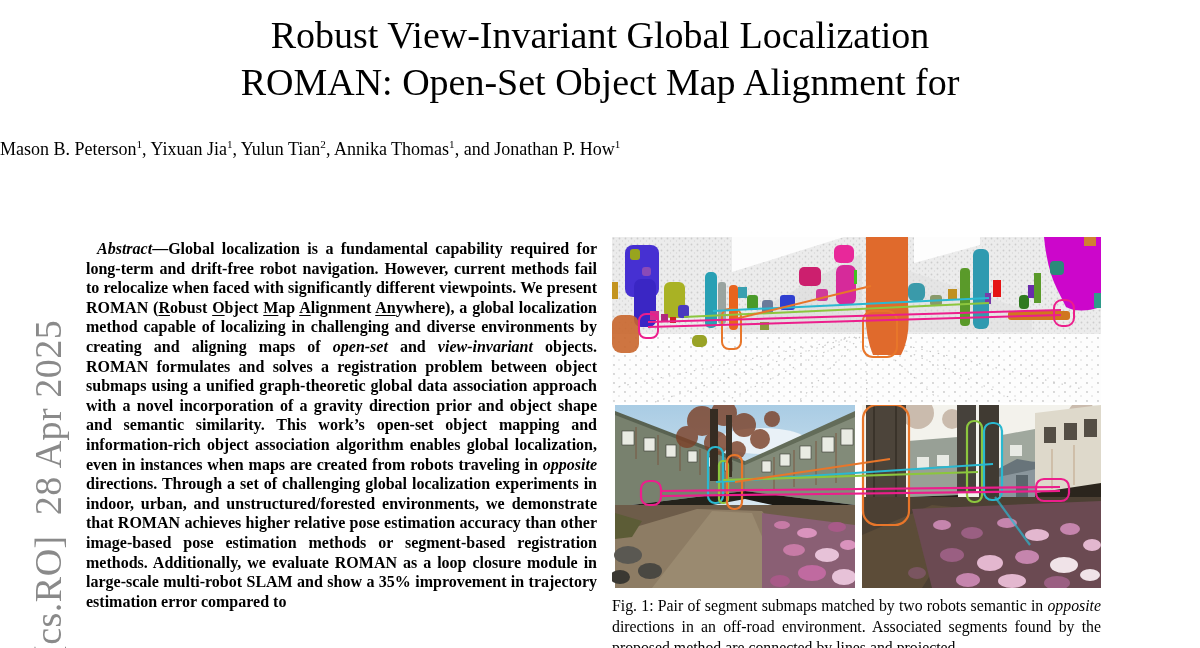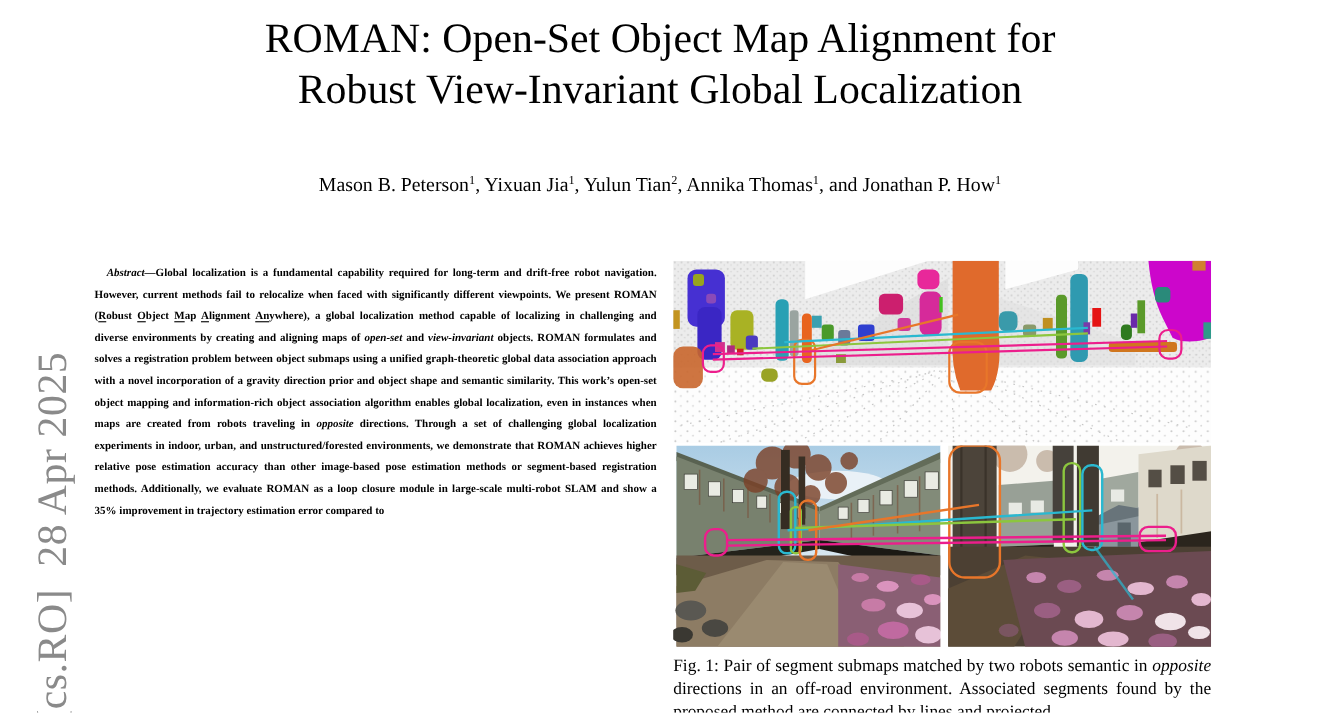--- a/index.html
+++ b/index.html
@@ -3,46 +3,46 @@
 <meta charset="utf-8">
 <style>
   html,body{margin:0;padding:0;background:#ffffff;}
   .page{position:relative;width:1200px;height:648px;background:#fff;overflow:hidden;
         font-family:"Liberation Serif", serif;color:#000;}
   .arxiv-watermark{position:absolute;left:26px;top:658px;transform:rotate(-90deg);
         transform-origin:0 0;font-size:38px;letter-spacing:0.5px;color:#8a8a8a;
         white-space:pre;}
   .paper-title{position:absolute;top:12px;left:0;width:1200px;text-align:center;
         font-size:38px;line-height:47px;font-weight:400;}
-  .author-line{position:absolute;top:139px;left:0;width:1200px;text-align:center;
-        font-size:18px;margin-top:19px;}
+  .author-line{position:absolute;top:139px;left:0;width:1200px;text-align:left;
+        font-size:18px;}
   sup{font-size:0.62em;line-height:0;}
   .left-col{position:absolute;left:86px;top:239px;width:511px;}
-  .abstract{margin:0;font-size:10px;line-height:19.6px;text-align:justify;
+  .abstract{margin:0;font-size:16px;line-height:19.6px;text-align:justify;
         text-indent:11px;}
   .right-col{position:absolute;left:612px;top:237px;width:489px;}
   .fig-img{display:block;}
   .photos{margin-top:2px;}
   .figure-caption{margin-top:7px;font-size:15.8px;line-height:21px;text-align:justify;}
   .seg-regular{font-style:normal;}
   .seg-italic{font-style:italic;}
   .seg-bold{font-weight:700;}
   .seg-bold-italic{font-weight:700;font-style:italic;}
   .seg-bold-underline{font-weight:700;text-decoration:underline;text-underline-offset:2px;}
 </style>
 </head>
 <body>
 
 <div class="page">
 
   <div class="arxiv-watermark">[cs.RO]  28 Apr 2025</div>
 
   <div class="paper-title">
+    <div>Robust View-Invariant Global Localization</div>
     <div>ROMAN: Open-Set Object Map Alignment for</div>
-    <div>Robust View-Invariant Global Localization</div>
   </div>
 
   <div class="author-line"><span class="seg-regular">Mason B. Peterson</span><sup class="seg-sup">1</sup><span class="seg-regular">, Yixuan Jia</span><sup class="seg-sup">1</sup><span class="seg-regular">, Yulun Tian</span><sup class="seg-sup">2</sup><span class="seg-regular">, Annika Thomas</span><sup class="seg-sup">1</sup><span class="seg-regular">, and Jonathan P. How</span><sup class="seg-sup">1</sup></div>
 
   <div class="left-col">
     <p class="abstract"><span class="seg-bold-italic">Abstract</span><span class="seg-bold">—Global localization is a fundamental capability required for long-term and drift-free robot navigation. However, current methods fail to relocalize when faced with significantly different viewpoints. We present ROMAN (</span><span class="seg-bold-underline">R</span><span class="seg-bold">obust </span><span class="seg-bold-underline">O</span><span class="seg-bold">bject </span><span class="seg-bold-underline">M</span><span class="seg-bold">ap </span><span class="seg-bold-underline">A</span><span class="seg-bold">lignment </span><span class="seg-bold-underline">An</span><span class="seg-bold">ywhere), a global localization method capable of localizing in challenging and diverse environments by creating and aligning maps of </span><span class="seg-bold-italic">open-set</span><span class="seg-bold"> and </span><span class="seg-bold-italic">view-invariant</span><span class="seg-bold"> objects. ROMAN formulates and solves a registration problem between object submaps using a unified graph-theoretic global data association approach with a novel incorporation of a gravity direction prior and object shape and semantic similarity. This work’s open-set object mapping and information-rich object association algorithm enables global localization, even in instances when maps are created from robots traveling in </span><span class="seg-bold-italic">opposite</span><span class="seg-bold"> directions. Through a set of challenging global localization experiments in indoor, urban, and unstructured/forested environments, we demonstrate that ROMAN achieves higher relative pose estimation accuracy than other image-based pose estimation methods or segment-based registration methods. Additionally, we evaluate ROMAN as a loop closure module in large-scale multi-robot SLAM and show a 35% improvement in trajectory estimation error compared to</span></p>
   </div>
 
   <div class="right-col">
 

